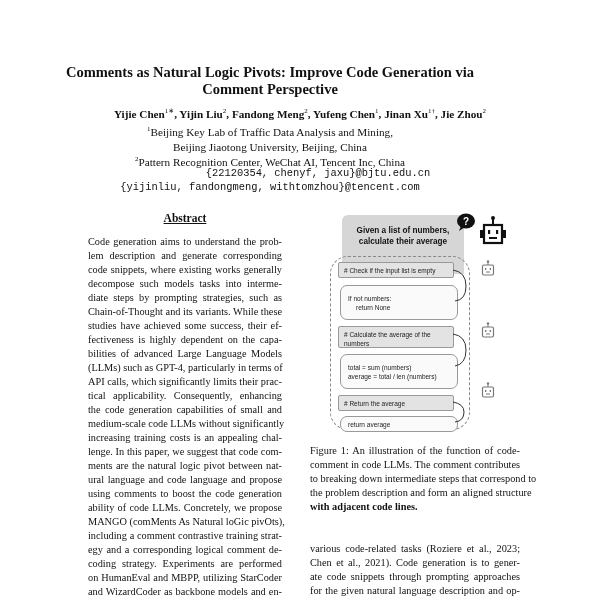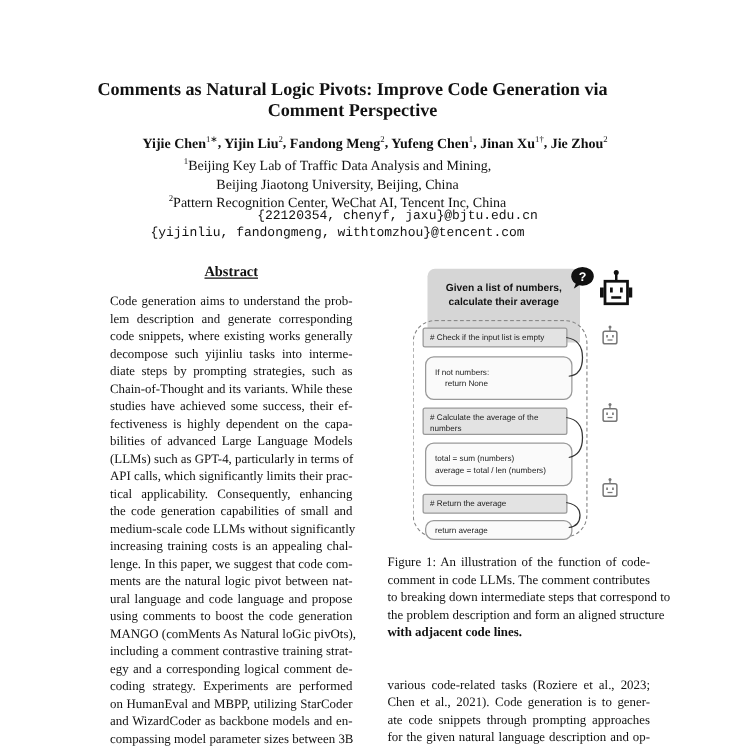--- a/index.html
+++ b/index.html
@@ -1,17 +1,17 @@
 <!DOCTYPE html>
 <html><head>
 <meta charset="utf-8">
 <style>
   html, body { margin:0; padding:0; background:#fff; }
   body { width:600px; height:600px; position:relative; overflow:hidden; font-family:"Liberation Serif", serif; color:#111; }
-  .title { position:absolute; left:0; width:540px; top:64px; text-align:center; font-weight:bold; font-size:14.5px; line-height:17px;padding-left:12px; }
+  .title { position:absolute; left:0; width:540px; top:64px; text-align:center; font-weight:bold; font-size:14.5px; line-height:17px; }
   .authors { position:absolute; left:0; width:600px; top:107px; text-align:center; font-weight:bold; font-size:11.2px; }
   .authors sup { font-weight:normal; font-size:7px; }
   .affil { position:absolute; left:0; width:540px; text-align:center; font-size:11.2px; line-height:15px; }
   .affil sup { font-size:7px; }
   .mono { font-family:"Liberation Mono", monospace; font-size:10.4px; }
   .abs-title { position:absolute; left:88px; width:194px; top:212px; text-align:center; font-weight:bold; font-size:11.5px;text-decoration:underline; }
   .col { position:absolute; font-size:10.3px; line-height:14.0px; text-align:justify; }
   .col .ln { display:block; white-space:nowrap; text-align-last:justify; text-align:justify; height:14px; }
   .col .ln.last { text-align-last:left;font-weight:bold; }
   
@@ -49,36 +49,37 @@
 </div>
 <div class="affil mono" style="top:166px;margin-left:48px;">{22120354, chenyf, jaxu}@bjtu.edu.cn</div>
 <div class="affil mono" style="top:180px;text-align:center;">{yijinliu, fandongmeng, withtomzhou}@tencent.com</div>
 
 <div class="abs-title">Abstract</div>
 
 <div class="col" id="abstract" style="left:88px; top:235px; width:194px;">
     <span class="ln">Code generation aims to understand the prob-</span>
     <span class="ln">lem description and generate corresponding</span>
     <span class="ln">code snippets, where existing works generally</span>
-    <span class="ln">decompose such yijinliu tasks into interme-</span>
+    <span class="ln">decompose such models tasks into interme-</span>
     <span class="ln">diate steps by prompting strategies, such as</span>
     <span class="ln">Chain-of-Thought and its variants. While these</span>
     <span class="ln">studies have achieved some success, their ef-</span>
     <span class="ln">fectiveness is highly dependent on the capa-</span>
     <span class="ln">bilities of advanced Large Language Models</span>
     <span class="ln">(LLMs) such as GPT-4, particularly in terms of</span>
     <span class="ln">API calls, which significantly limits their prac-</span>
     <span class="ln">tical applicability.  Consequently, enhancing</span>
     <span class="ln">the code generation capabilities of small and</span>
     <span class="ln">medium-scale code LLMs without significantly</span>
     <span class="ln">increasing training costs is an appealing chal-</span>
     <span class="ln">lenge. In this paper, we suggest that code com-</span>
     <span class="ln">ments are the natural logic pivot between nat-</span>
     <span class="ln">ural language and code language and propose</span>
     <span class="ln">using comments to boost the code generation</span>
+    <span class="ln">ability of code LLMs. Concretely, we propose</span>
     <span class="ln mango">MANGO (comMents As Natural loGic pivOts),</span>
     <span class="ln">including a comment contrastive training strat-</span>
     <span class="ln">egy and a corresponding logical comment de-</span>
     <span class="ln">coding strategy.  Experiments are performed</span>
     <span class="ln">on HumanEval and MBPP, utilizing StarCoder</span>
     <span class="ln">and WizardCoder as backbone models and en-</span>
     <span class="ln">compassing model parameter sizes between 3B</span>
   </div>
 
 <div class="fig">

